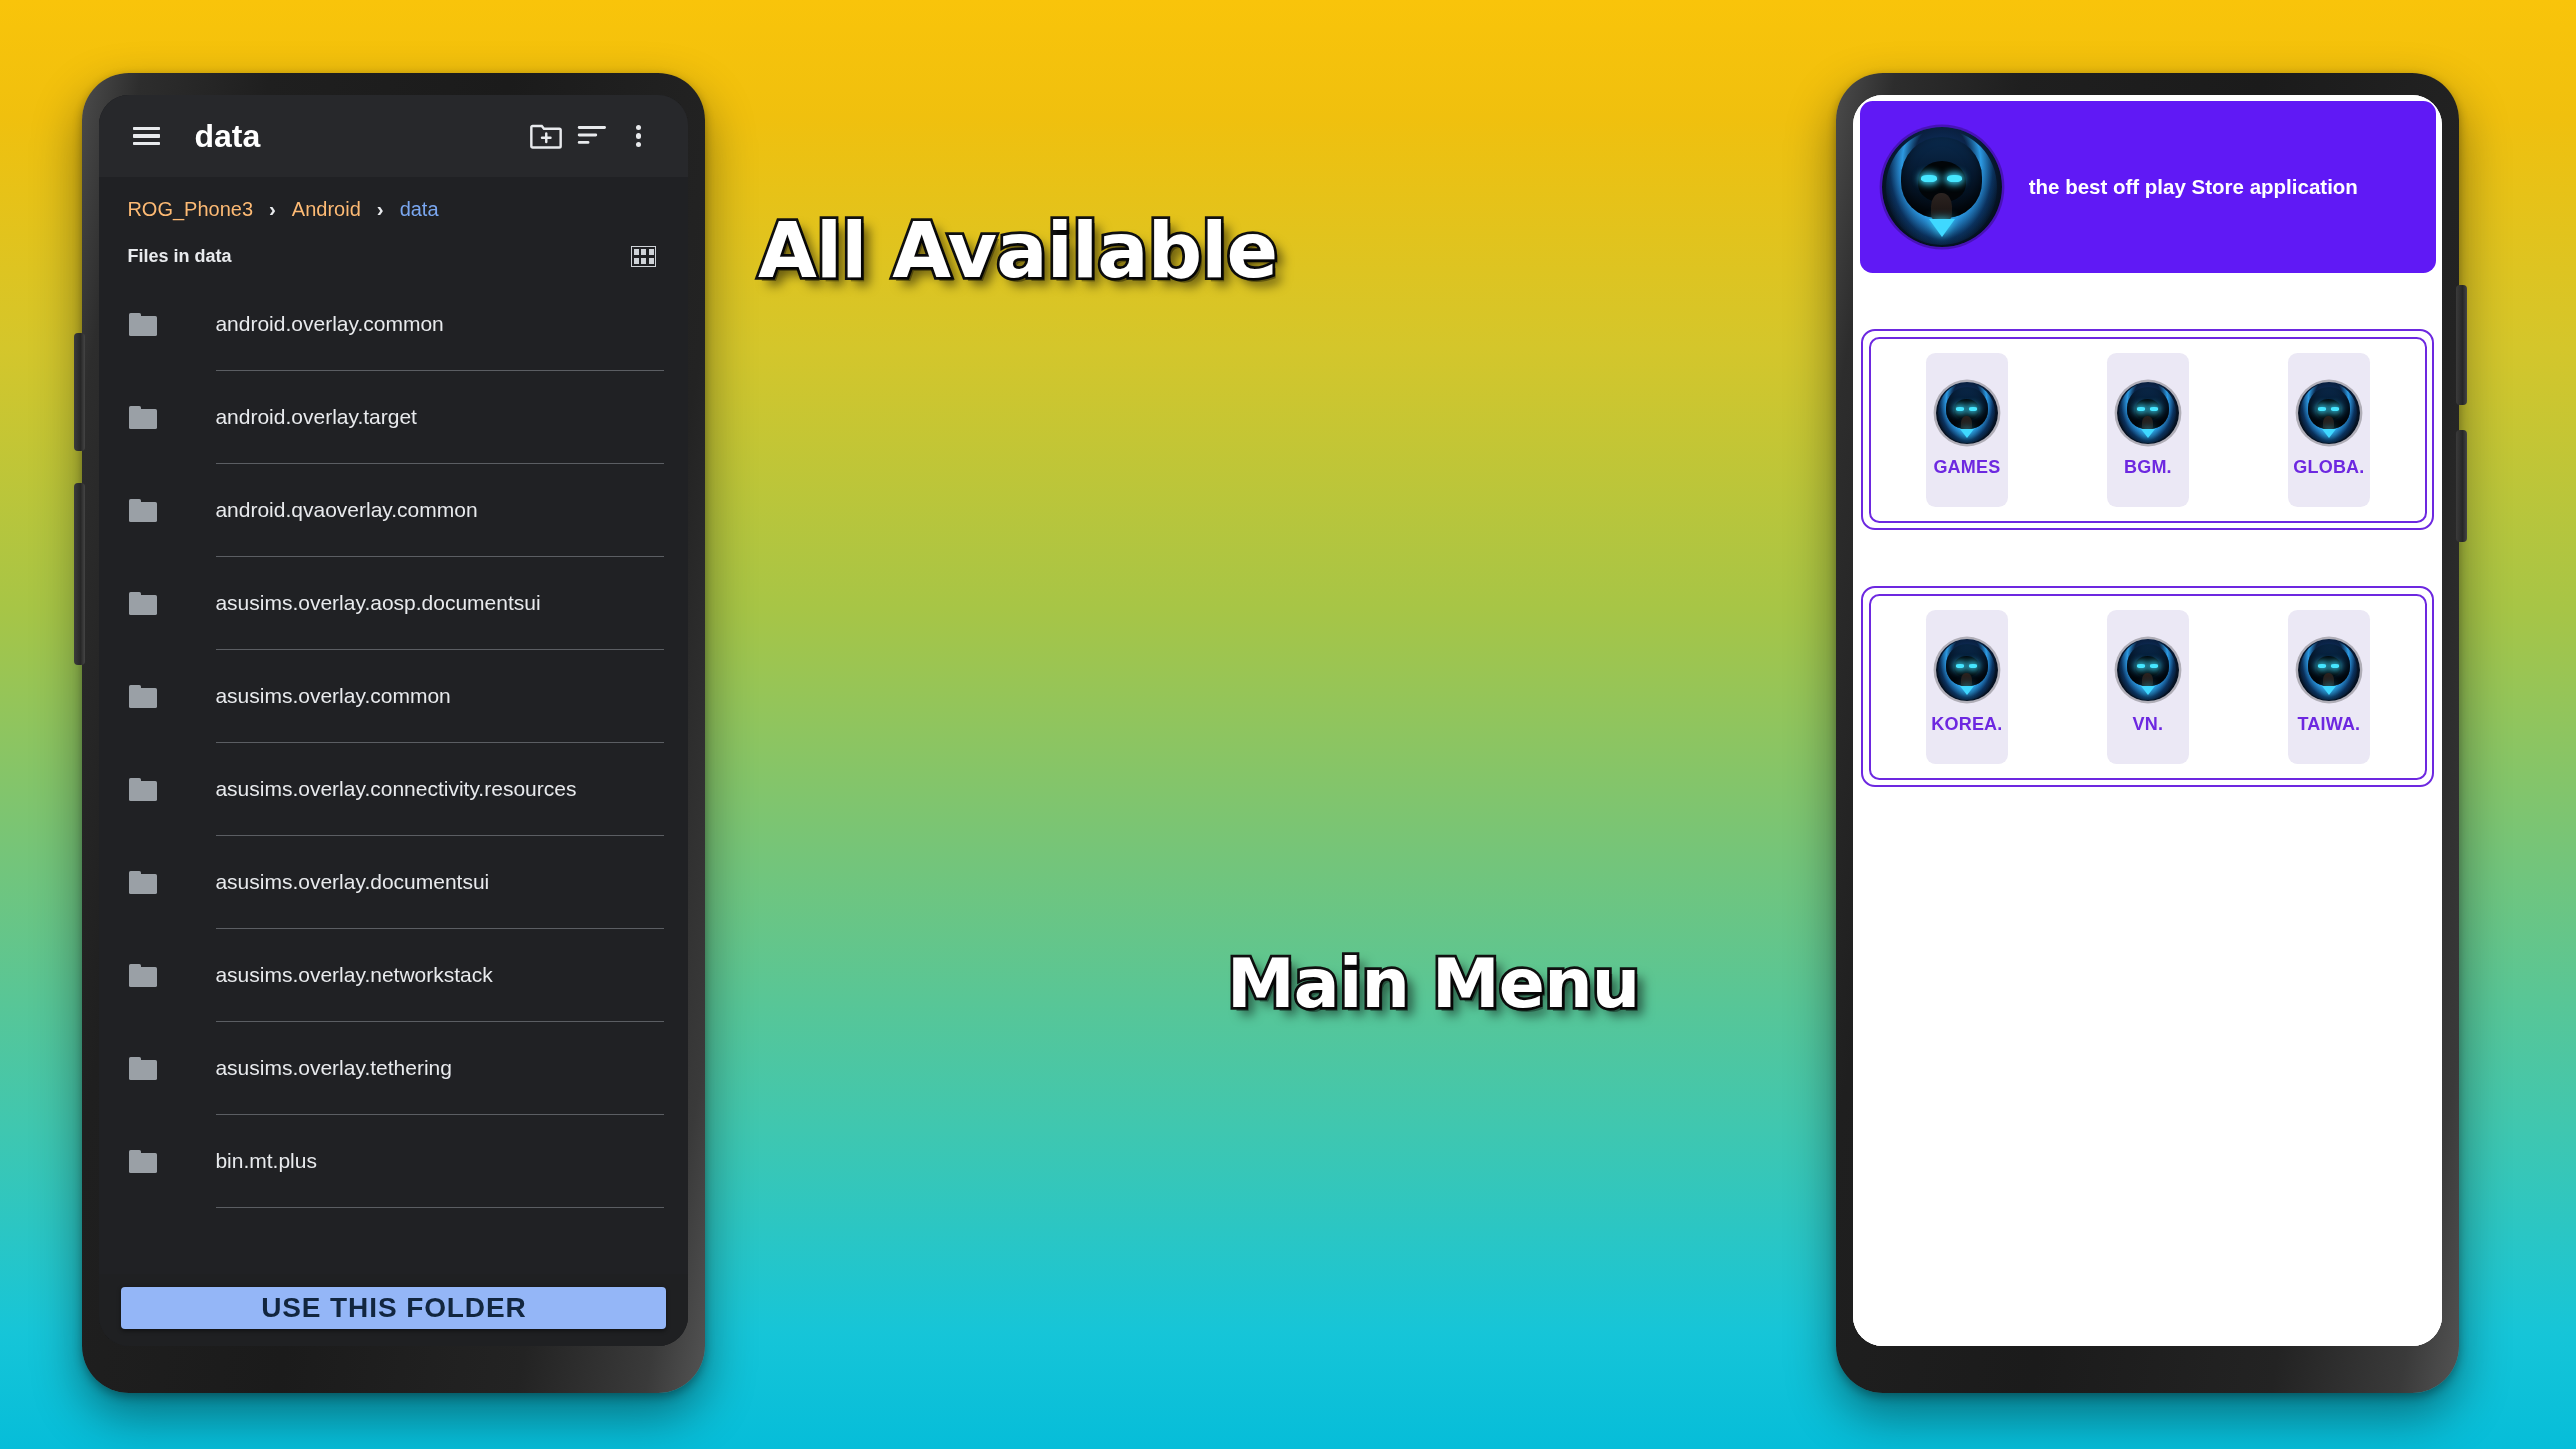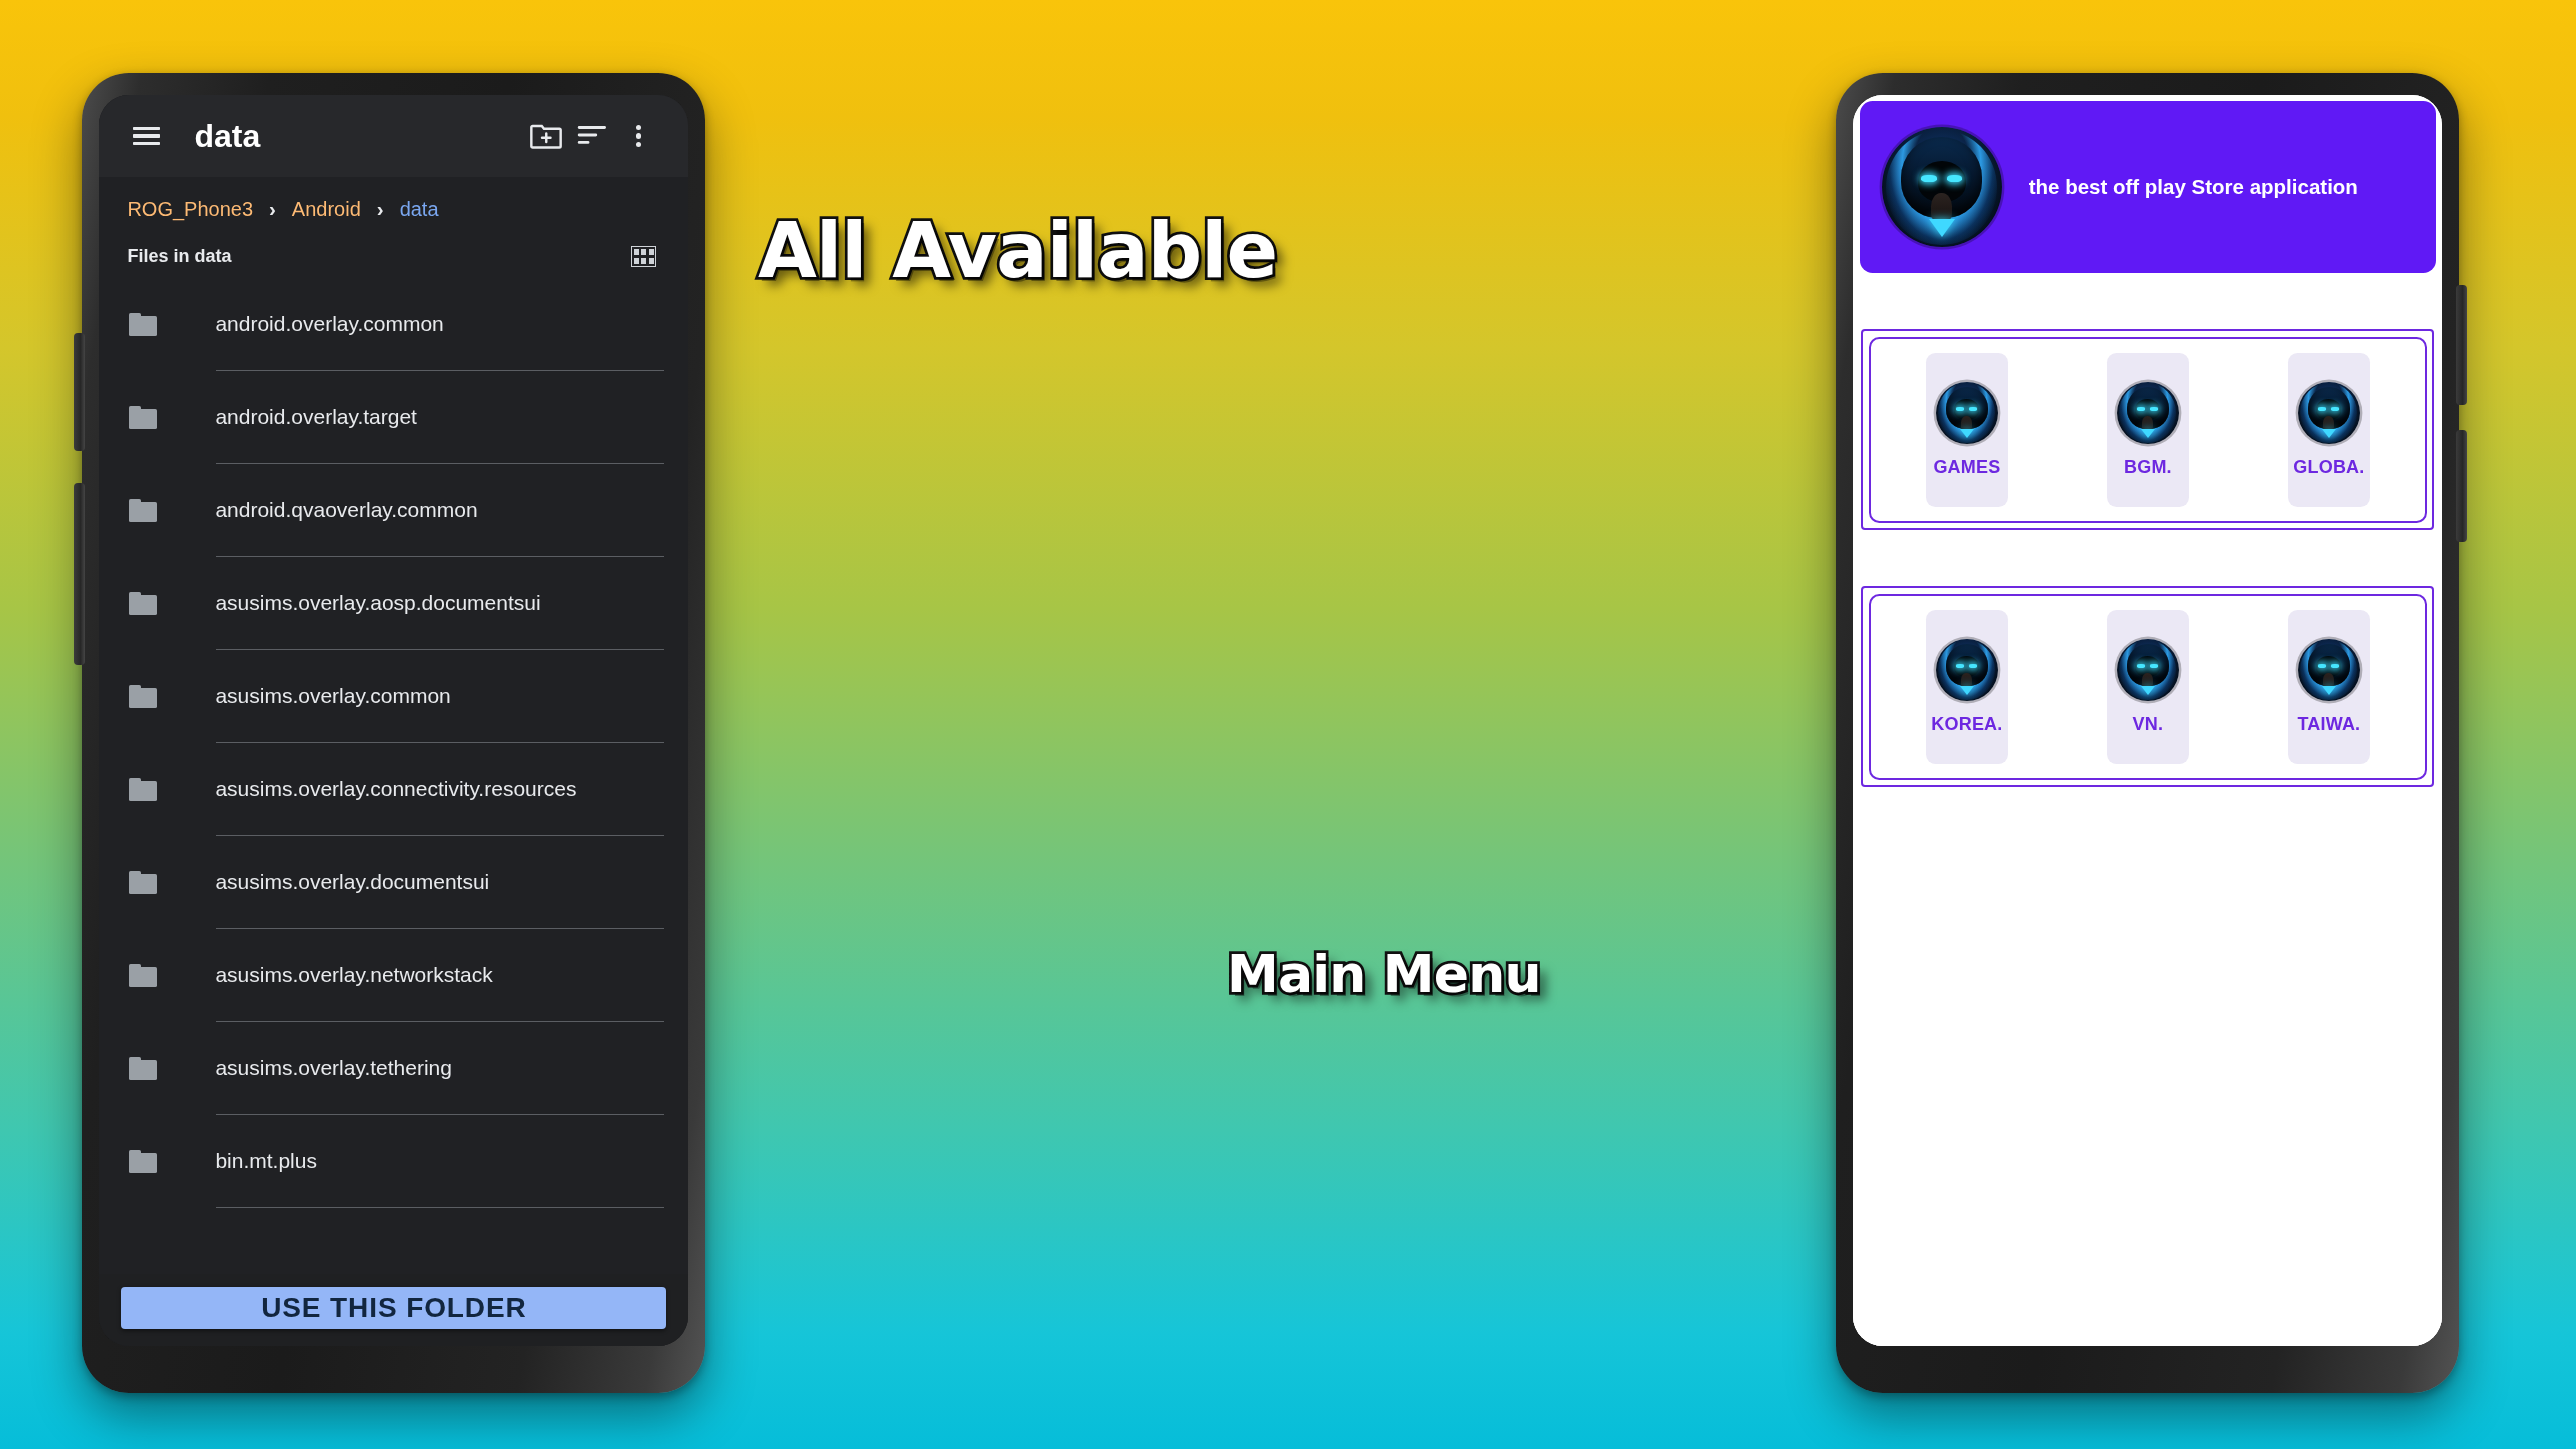--- a/index.html
+++ b/index.html
@@ -48,21 +48,21 @@
     margin-top: 44px;
   }
   #promo-all-available {
     left: 758px;
     top: 162px;
     font-size: 76px;
   }
   #promo-main-menu {
     left: 1227px;
     top: 900px;
-    font-size: 52px;
+    font-size: 68px;
   }
 
   
   .phone {
     position: absolute;
     border-radius: 47px;
     background: linear-gradient(100deg, #4c4c4c 0%, #2d2d2d 7%, #1f1f1f 22%,
                                 #1b1b1b 50%, #232323 78%, #3a3a3a 93%, #545454 100%);
     box-shadow: 0 22px 49px rgba(0,0,0,0.42), 0 3.2px 9.5px rgba(0,0,0,0.30);
     padding: 0;
@@ -362,21 +362,21 @@
     border-right: 0.115em solid transparent;
     border-top: 0.155em solid #3fd8ff;
     filter: drop-shadow(0 0 4.7px rgba(60,220,255,0.95));
   }
   .applogo.lg { width: 120px; height: 120px; font-size: 120px; }
   .applogo.sm { width: 62px; height: 62px; font-size: 62px; }
 
   .store-grid-section {
     margin: 8px 8px 0 8px;
     border: 2.4px solid #6D28E0;
-    border-radius: 4px;
+    border-radius: 14px;
     padding: 5.5px;
   }
   .store-grid-inner {
     border: 2.4px solid #6D28E0;
     border-radius: 10.3px;
     padding: 14px 11px;
     display: flex;
     justify-content: space-around;
     align-items: stretch;
     gap: 11px;

